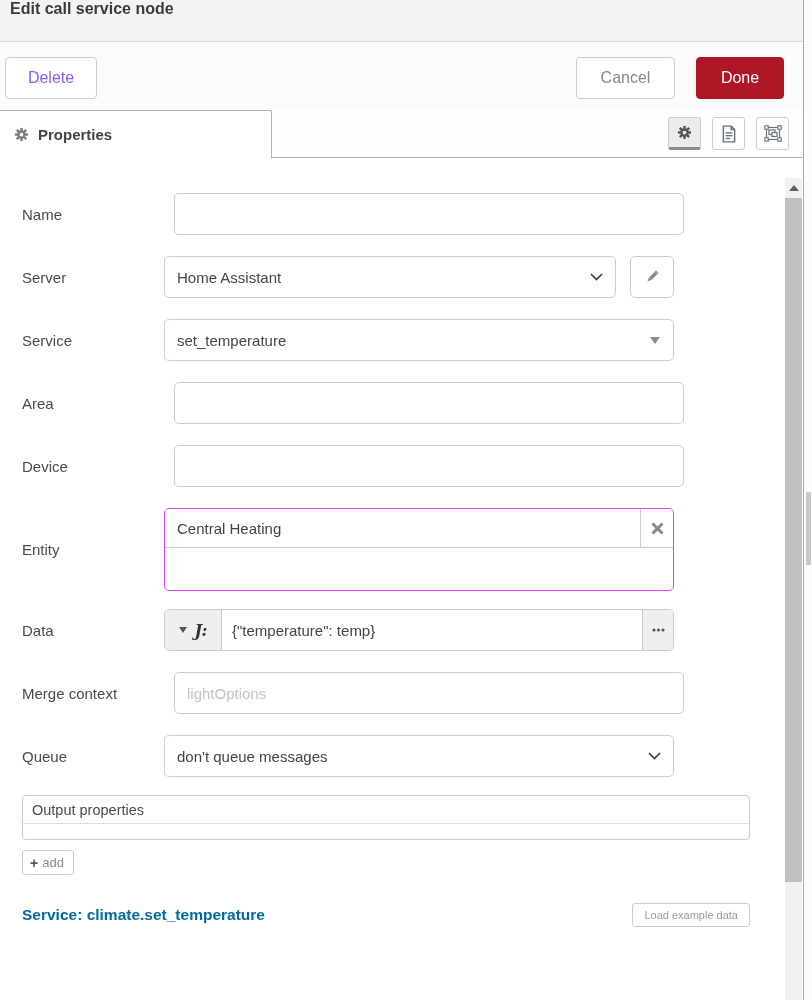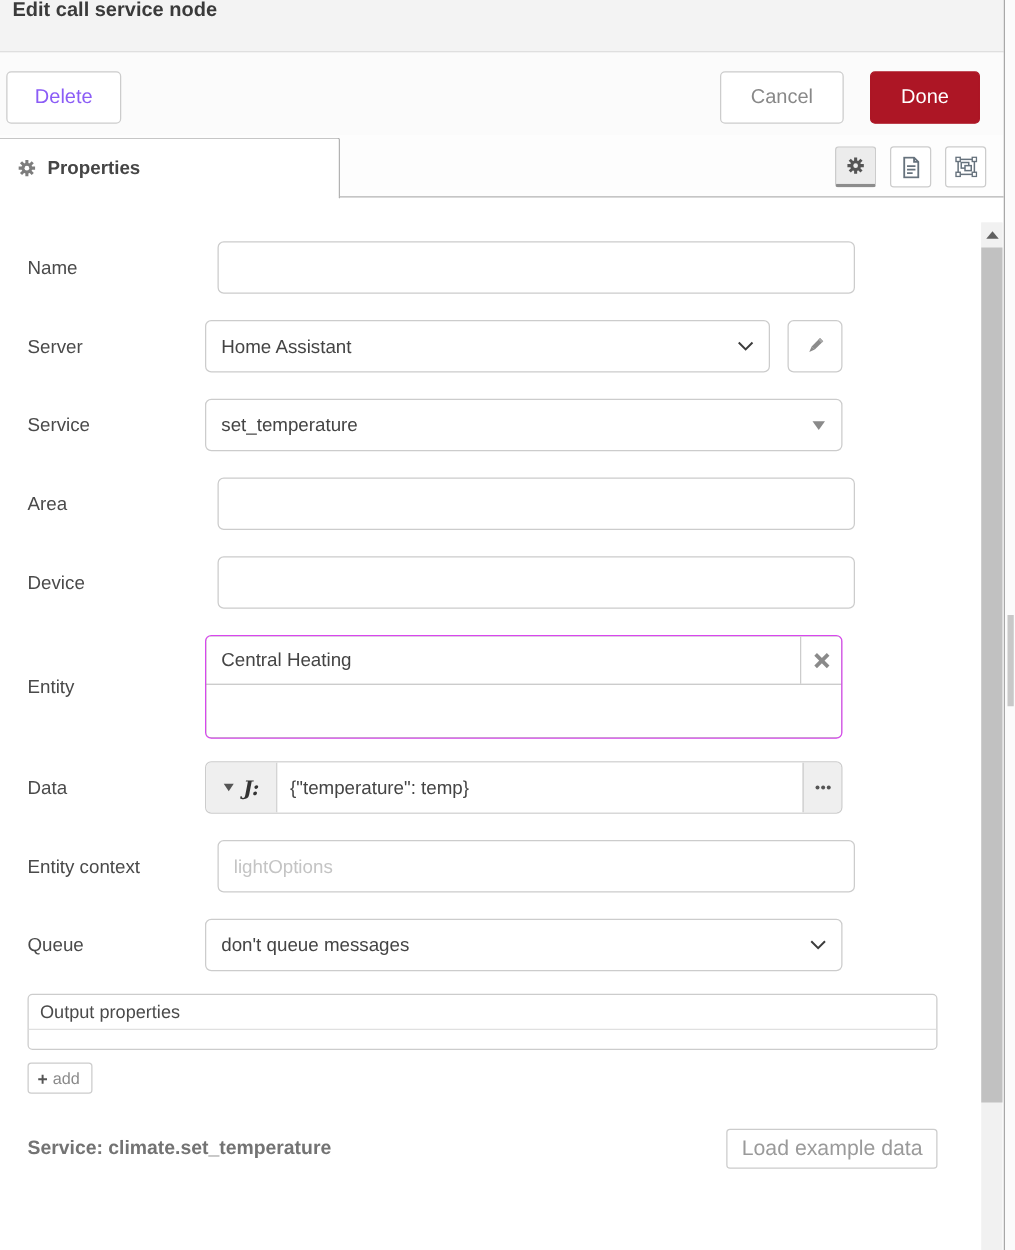--- a/index.html
+++ b/index.html
@@ -86,23 +86,23 @@
   .output-box { width:728px; border:1px solid #ccc; border-radius:4px; background:#fff; }
   .output-header { padding:6px 9px 5px; font-size:14.5px; color:#4a4a4a; border-bottom:1px solid #e0e0e0; }
   .output-empty { height:15px; }
   .add-btn { margin-top:10px; display:inline-flex; align-items:center; gap:4px; background:#fff;
              border:1px solid #ccc; border-radius:3px; padding:4px 9px 4px 7px; font-family:inherit;
              font-size:13px; color:#8a8a8a; cursor:pointer; }
   .add-plus { color:#555; font-weight:bold; font-size:14px; line-height:1; }
 
   
   .footer-row { width:728px; margin-top:28px; display:flex; align-items:center; justify-content:space-between; }
-  .service-line { font-size:15.5px; font-weight:bold; color:#737373; }
+  .service-line { font-size:15.5px; font-weight:bold; color:#0369a1; }
   .load-btn { background:#fff; border:1px solid #ccc; border-radius:3px; padding:5px 11px;
-              font-family:inherit; font-size:17px; color:#9a9a9a; cursor:pointer; }
+              font-family:inherit; font-size:11px; color:#9a9a9a; cursor:pointer; }
 
   
   .scroll-inner { position:absolute; right:1px; top:178px; bottom:0; width:17px; background:#f1f1f1; }
   .scroll-up { height:20px; display:flex; align-items:center; justify-content:center; background:#f1f1f1; cursor:pointer; }
   .arrow-up-glyph { width:0; height:0; border-left:5px solid transparent; border-right:5px solid transparent;
                     border-bottom:6px solid #606060; }
   .scroll-thumb-inner { position:absolute; left:0; right:0; top:20px; height:684px; background:#c1c1c1; cursor:pointer; }
 
   
   .scroll-outer { position:absolute; left:803px; top:0; width:9px; height:1000px; background:#fbfbfb;
@@ -269,21 +269,21 @@
                 <circle cx="2" cy="2" r="1.6" fill="#555"></circle>
                   <circle cx="6.5" cy="2" r="1.6" fill="#555"></circle>
                   <circle cx="11" cy="2" r="1.6" fill="#555"></circle>
               </svg>
             </span>
           </div>
         </div>
       </div>
 
       <div class="row">
-        <label>Entity context</label>
+        <label>Merge context</label>
         <input class="inp w510" placeholder="lightOptions" style="">
       </div>
 
       <div class="row" style="margin-bottom:18px;">
         <label>Queue</label>
         <div class="fake-select w510">
           <span>don't queue messages</span>
           <span>
             <svg width="13" height="8" viewBox="0 0 13 8">
                 <polyline points="1,1 6.5,6.5 12,1" fill="none" stroke="#3c3c3c" stroke-width="1.6"></polyline>

